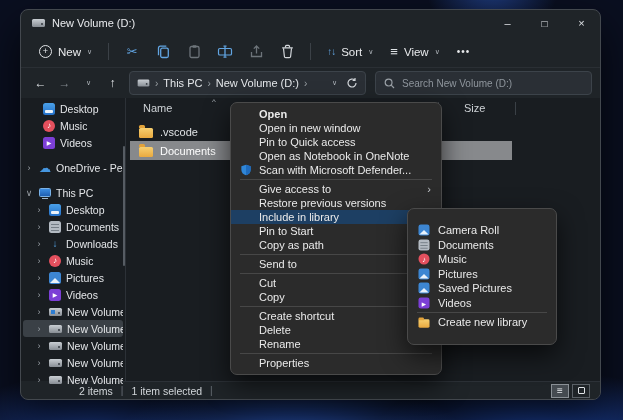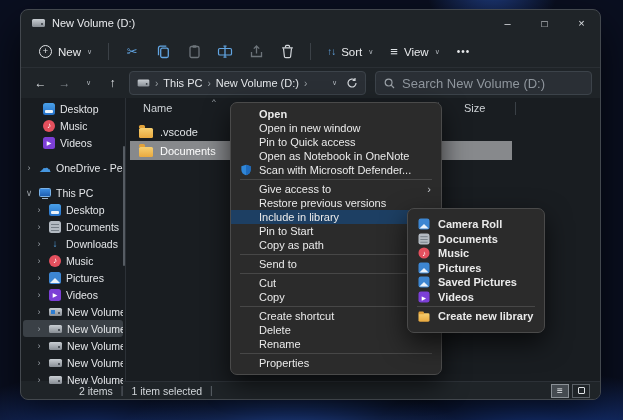--- a/index.html
+++ b/index.html
@@ -49,21 +49,21 @@
   .nav-btn .vee{ font-size:7px; }
   .crumbbox{ width:237px; height:24px; margin-left:4px; background:#2a2f35; border:1px solid #3c434a;
              border-radius:4px; display:flex; align-items:center; padding:0 7px; gap:5px;
              font-size:11px; color:#e4e7ea; flex:none; }
   .crumb-sep{ color:#9aa0a6; font-size:10px; }
   .crumb{ white-space:nowrap; }
   .crumb-right{ margin-left:auto; display:flex; align-items:center; gap:9px; }
   .searchbox{ flex:1; height:24px; margin-left:8px; background:#2a2f35; border:1px solid #3c434a;
               border-radius:4px; display:flex; align-items:center; padding:0 8px; gap:7px; }
   .search-input{ flex:1; background:transparent; border:none; outline:none; color:#cfd3d7;
-                 font-size:13px; font-family:inherit; }
+                 font-size:10px; font-family:inherit; }
   .search-input::placeholder{ color:#8f969d; }
   
   .main{ flex:1; min-height:0; display:flex; background:#191d21; position:relative; }
   .sidebar{ width:104px; flex:none; padding-top:2px; position:relative; }
   .s-item{ height:17px; display:flex; align-items:center; gap:5px; margin:0 2px; padding-left:20px;
            font-size:10.5px; color:#e3e5e8; border-radius:3px; white-space:nowrap; overflow:hidden; }
   .s-item .chev{ width:8px; flex:none; margin-left:-14px; margin-right:1px; color:#9aa0a6;
                  font-size:9px; text-align:center; }
   .s-item.lvl1{ padding-left:16px; }
   .s-item.lvl2{ padding-left:26px; }
@@ -135,23 +135,23 @@
         border:1px solid #4a4a4a; border-radius:7px; box-shadow:0 10px 26px rgba(0,0,0,.65);
         padding:4px 0; z-index:10; font-size:11px; color:#eaeaea; }
   .ctx-item{ height:14px; display:flex; align-items:center; padding:0 10px 0 28px;
              position:relative; white-space:nowrap; }
   .ctx-item.bold{ font-weight:bold; }
   .ctx-item.hl{ background:#1d3f63; }
   .ctx-item .chevR{ margin-left:auto; color:#c2c6ca; font-size:11px; line-height:1; }
   .ctx-item .shield{ position:absolute; left:9px; top:1px; }
   .ctx-sep{ height:1px; background:#474747; margin:2px 9px; }
   
-  .sub{ position:absolute; left:407px; top:208px; width:138px; background:#2b2b2b;
+  .sub{ position:absolute; left:407px; top:208px; width:150px; background:#2b2b2b;
         border:1px solid #4a4a4a; border-radius:7px; box-shadow:0 10px 26px rgba(0,0,0,.65);
-        padding:8px 0; z-index:11; font-size:11px; color:#eaeaea;font-weight:bold; }
+        padding:14px 0; z-index:11; font-size:11px; color:#eaeaea; }
   .sub-item{ height:14.5px; display:flex; align-items:center; gap:8px; padding:0 8px 0 10px;
              white-space:nowrap; }
   .sub-item .tile, .sub-item .folder{ transform:scale(.92); }
   .sub-sep{ height:1px; background:#474747; margin:2px 9px; }
   svg{ display:block; }
 </style>
 </head>
 <body>
 
 <div id="stage">

